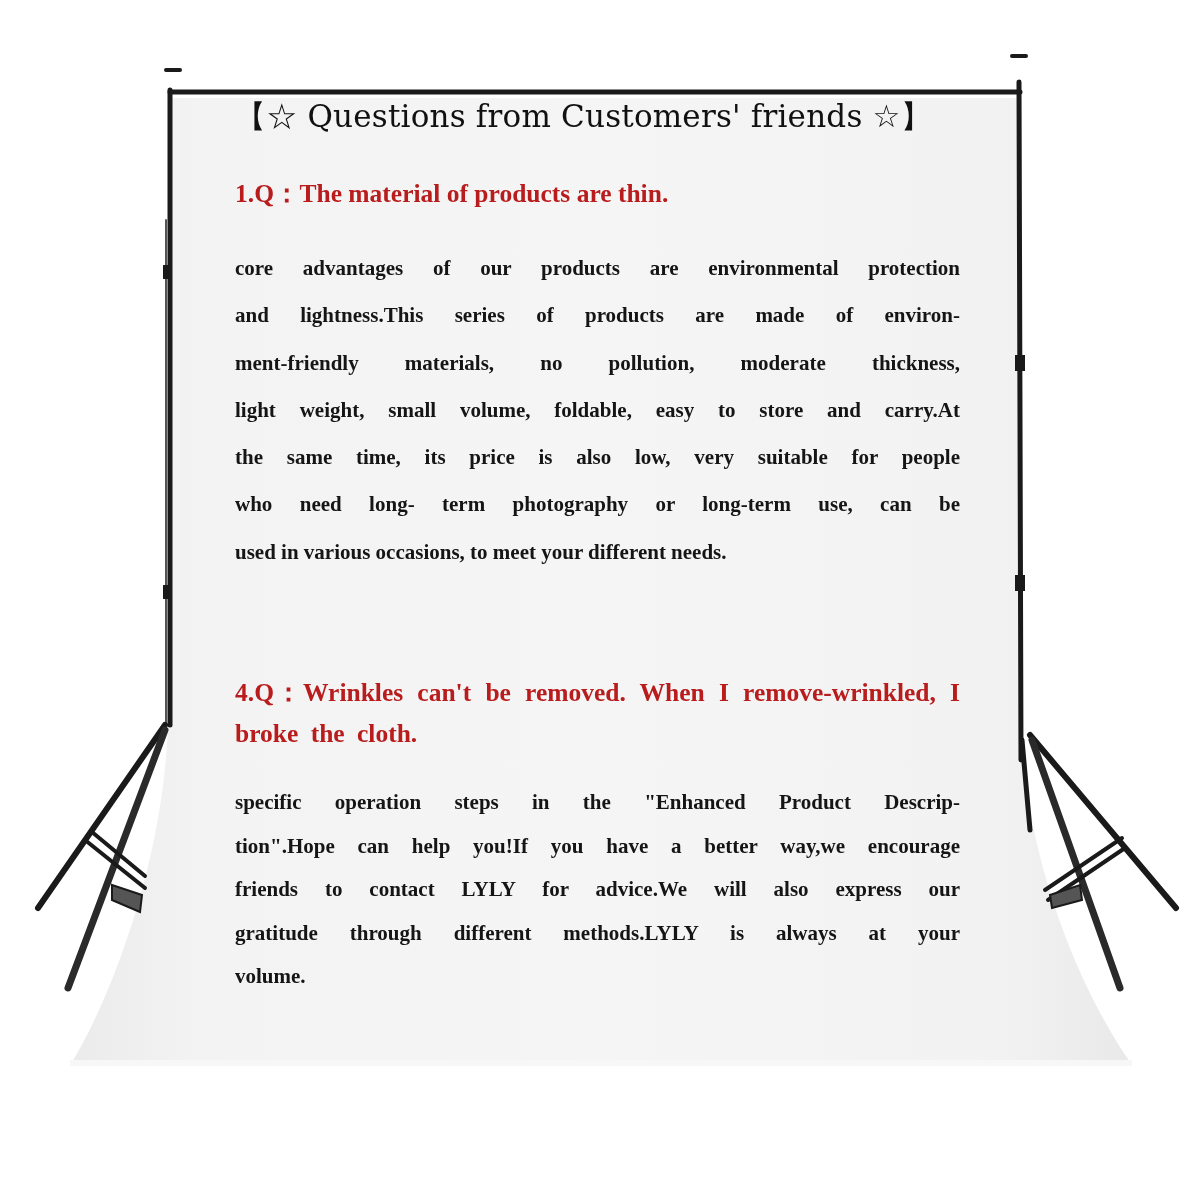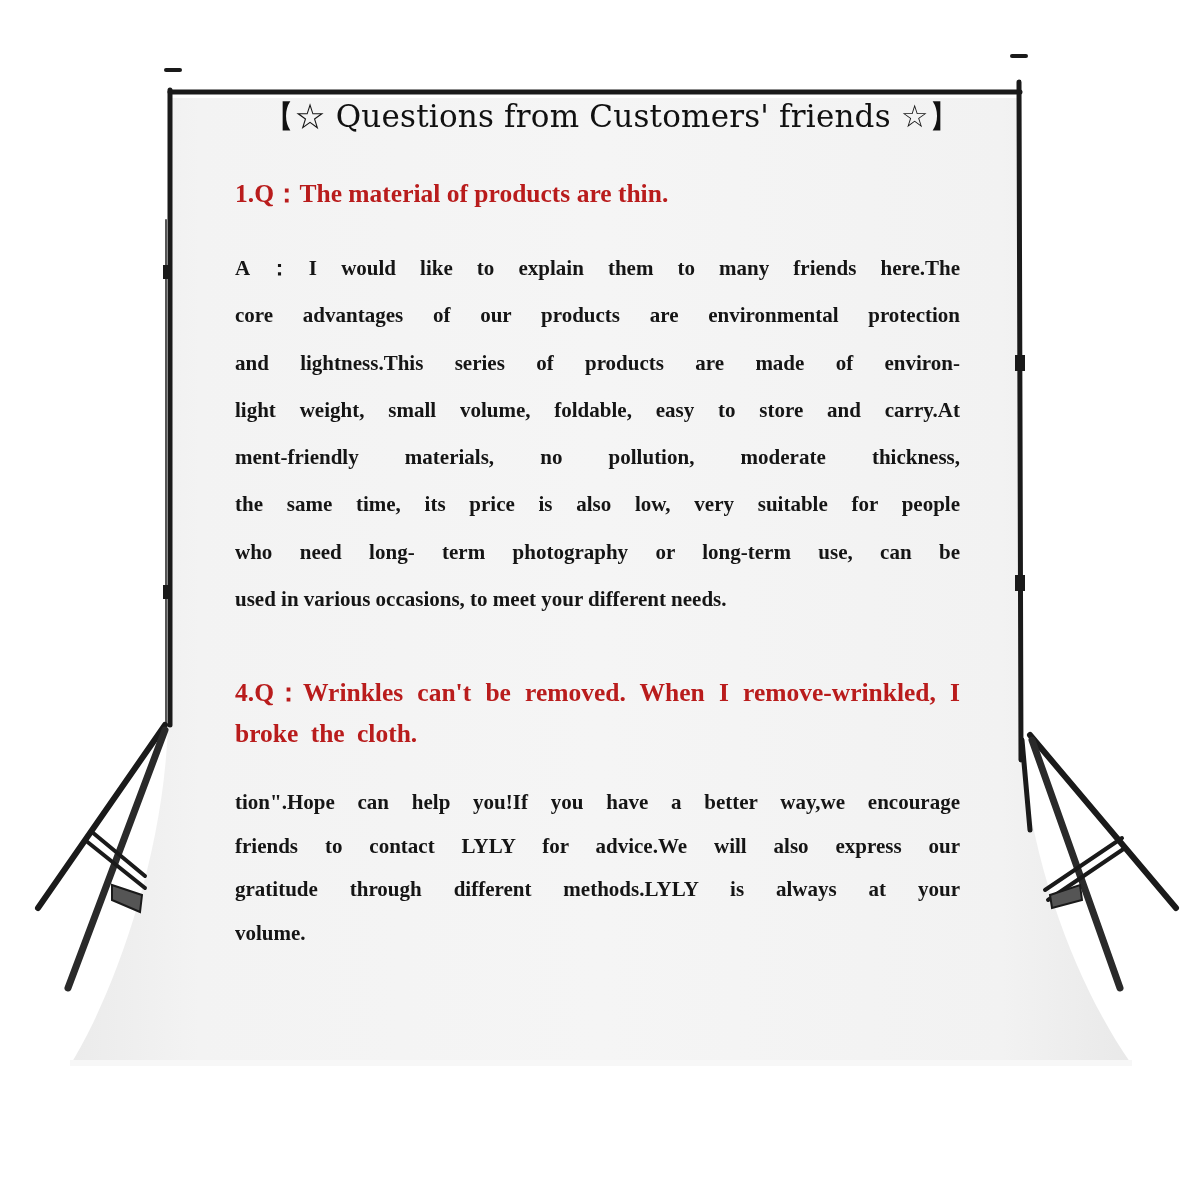--- a/index.html
+++ b/index.html
@@ -8,21 +8,21 @@
     background: #ffffff;
     font-family: "DejaVu Serif", "Liberation Serif", serif;
     color: #111;
   }
   .stand-svg { position: absolute; left: 0; top: 0; width: 1200px; height: 1200px; }
   .backdrop {
     position: absolute; left: 0; top: 0; width: 1200px; height: 1200px;
   }
   .title {
     position: absolute; left: 235px; top: 96px; width: 725px;
-    text-align: right; font-size: 31px; letter-spacing: 0.2px;
+    text-align: left; font-size: 31px; letter-spacing: 0.2px;
     font-family: "DejaVu Serif", "Liberation Serif", serif;
     font-weight: normal; color: #111;
     white-space: nowrap;
   }
   .q {
     position: absolute; left: 235px; width: 725px;
     font-size: 25.5px; color: #b91c1c; font-weight: bold;
     font-family: "Liberation Serif", "DejaVu Serif", serif;
   }
   .q1 { top: 176px; white-space: nowrap; }
@@ -89,30 +89,30 @@
     <path d="M1050,895 L1080,885 L1082,900 L1052,908 Z" fill="#555" stroke="#1a1a1a" stroke-width="2"></path>
     <line x1="1022" y1="740" x2="1030" y2="830" stroke-width="5"></line>
   </g>
 </svg>
 
 <div class="title">【☆ Questions from Customers' friends ☆】</div>
 
 <div class="q q1">1.Q：The material of products  are thin.</div>
 
 <div class="ans a1">
-  <span class="line">  A：I would like to explain them to many friends here.The</span>
   <span class="line">core advantages of our products are environmental protection</span>
   <span class="line">and lightness.This series of products are made of environ-</span>
+  <span class="line">ment-friendly  materials, no pollution, moderate thickness,</span>
   <span class="line">light weight, small volume, foldable, easy to store and carry.At</span>
-  <span class="line">ment-friendly  materials, no pollution, moderate thickness,</span>
   <span class="line">the same time, its price is also low, very suitable for people</span>
   <span class="line">who need long- term photography or long-term use, can be</span>
   <span class="line last">used in various occasions, to meet your different needs.</span>
 </div>
 
 <div class="q q2">4.Q：Wrinkles can't be removed. When I remove-wrinkled, I broke the cloth.</div>
 
 <div class="ans a2">
+  <span class="line">specific operation steps in the "Enhanced Product Descrip-</span>
   <span class="line">tion".Hope can help you!If you have a better way,we encourage</span>
   <span class="line">friends to contact LYLY for advice.We will also express our</span>
   <span class="line">gratitude through different methods.LYLY is always at your</span>
   <span class="line last">volume.</span>
 </div>
 
 </body></html>

